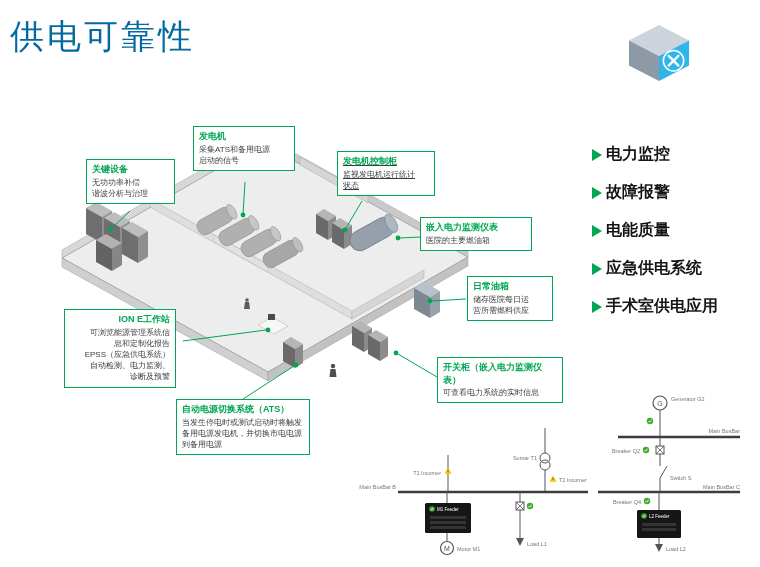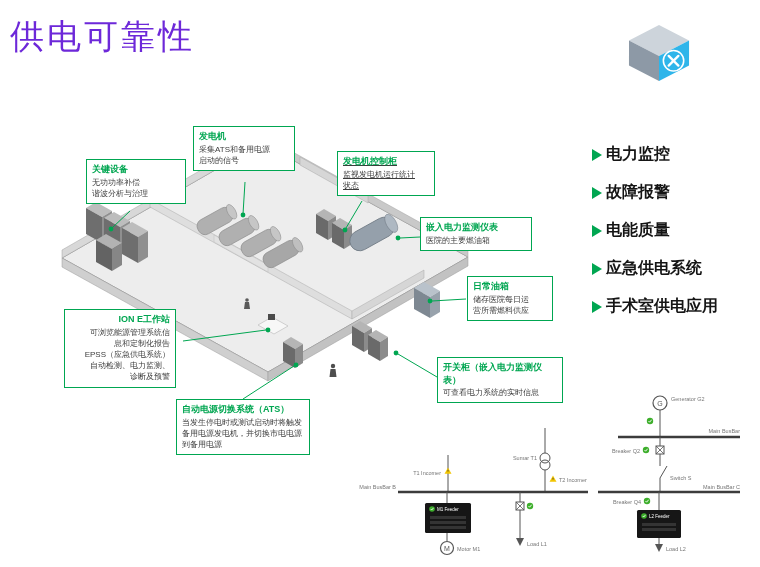--- a/index.html
+++ b/index.html
@@ -1,19 +1,19 @@
 <!DOCTYPE html>
 <html><head>
 <meta charset="utf-8">
 <style>
   html,body{margin:0;padding:0;background:#fff;}
   .slide{position:relative;width:760px;height:567px;background:#fff;overflow:hidden;
          font-family:"Liberation Sans",sans-serif;}
   .page-title{position:absolute;left:10px;top:14px;font-family:"DejaVu Serif",serif;
-         font-size:34px;color:#6d28d9;letter-spacing:3px;z-index:4;}
+         font-size:34px;color:#0369a1;letter-spacing:3px;z-index:4;}
   .cube{position:absolute;left:626px;top:22px;width:66px;height:62px;z-index:4;}
   .scene{position:absolute;left:0;top:0;width:760px;height:567px;z-index:1;}
   .callout{position:absolute;background:#fff;border:1px solid #00a651;padding:3px 5px 4px 5px;
          font-size:8px;line-height:1.4;color:#3c3c3c;z-index:3;box-sizing:border-box;}
   .callout .ct{display:block;color:#00a651;font-weight:bold;font-size:9px;margin-bottom:1px;}
   .callout .cb{white-space:pre-line;}
   .bullets{position:absolute;left:592px;top:144px;z-index:3;}
   .bullet{display:flex;align-items:center;margin-bottom:17px;font-size:16px;font-weight:bold;color:#151515;}
   .bullet .arrow{width:0;height:0;border-left:10px solid #00a651;border-top:6px solid transparent;
          border-bottom:6px solid transparent;margin-right:4px;flex:0 0 auto;}
@@ -269,21 +269,21 @@
       <polygon points="655,544 663,544 659,552" fill="#555"></polygon>
       <text x="666" y="551" font-size="5.5" fill="#777">Load L2</text>
     </g>
   </svg>
 
   <div class="callout" style="left:193px;top:126px;width:102px;">
     <span class="ct">发电机</span>
     <div class="cb">采集ATS和备用电源
 启动的信号</div>
   </div>
-  <div class="callout" style="left:86px;top:159px;width:100px;">
+  <div class="callout" style="left:86px;top:159px;width:89px;">
     <span class="ct">关键设备</span>
     <div class="cb">无功功率补偿
 谐波分析与治理</div>
   </div>
   <div class="callout" style="left:337px;top:151px;width:98px;text-decoration:underline;">
     <span class="ct">发电机控制柜</span>
     <div class="cb">监视发电机运行统计
 状态</div>
   </div>
   <div class="callout" style="left:420px;top:217px;width:112px;">

